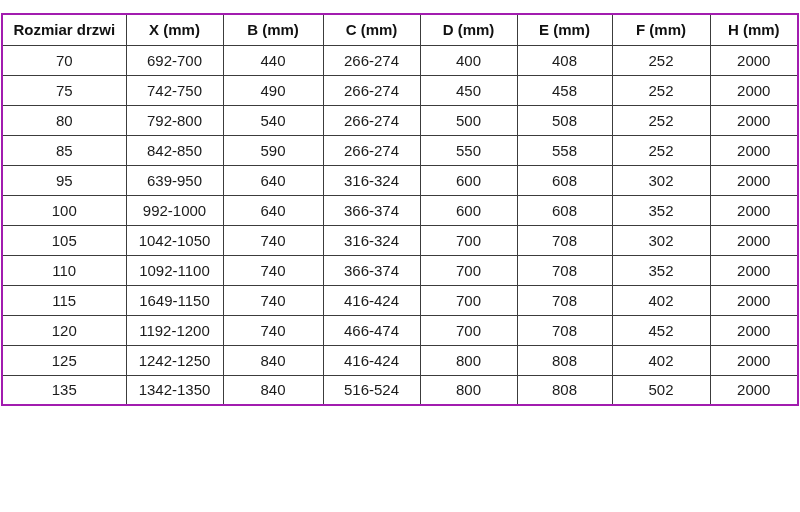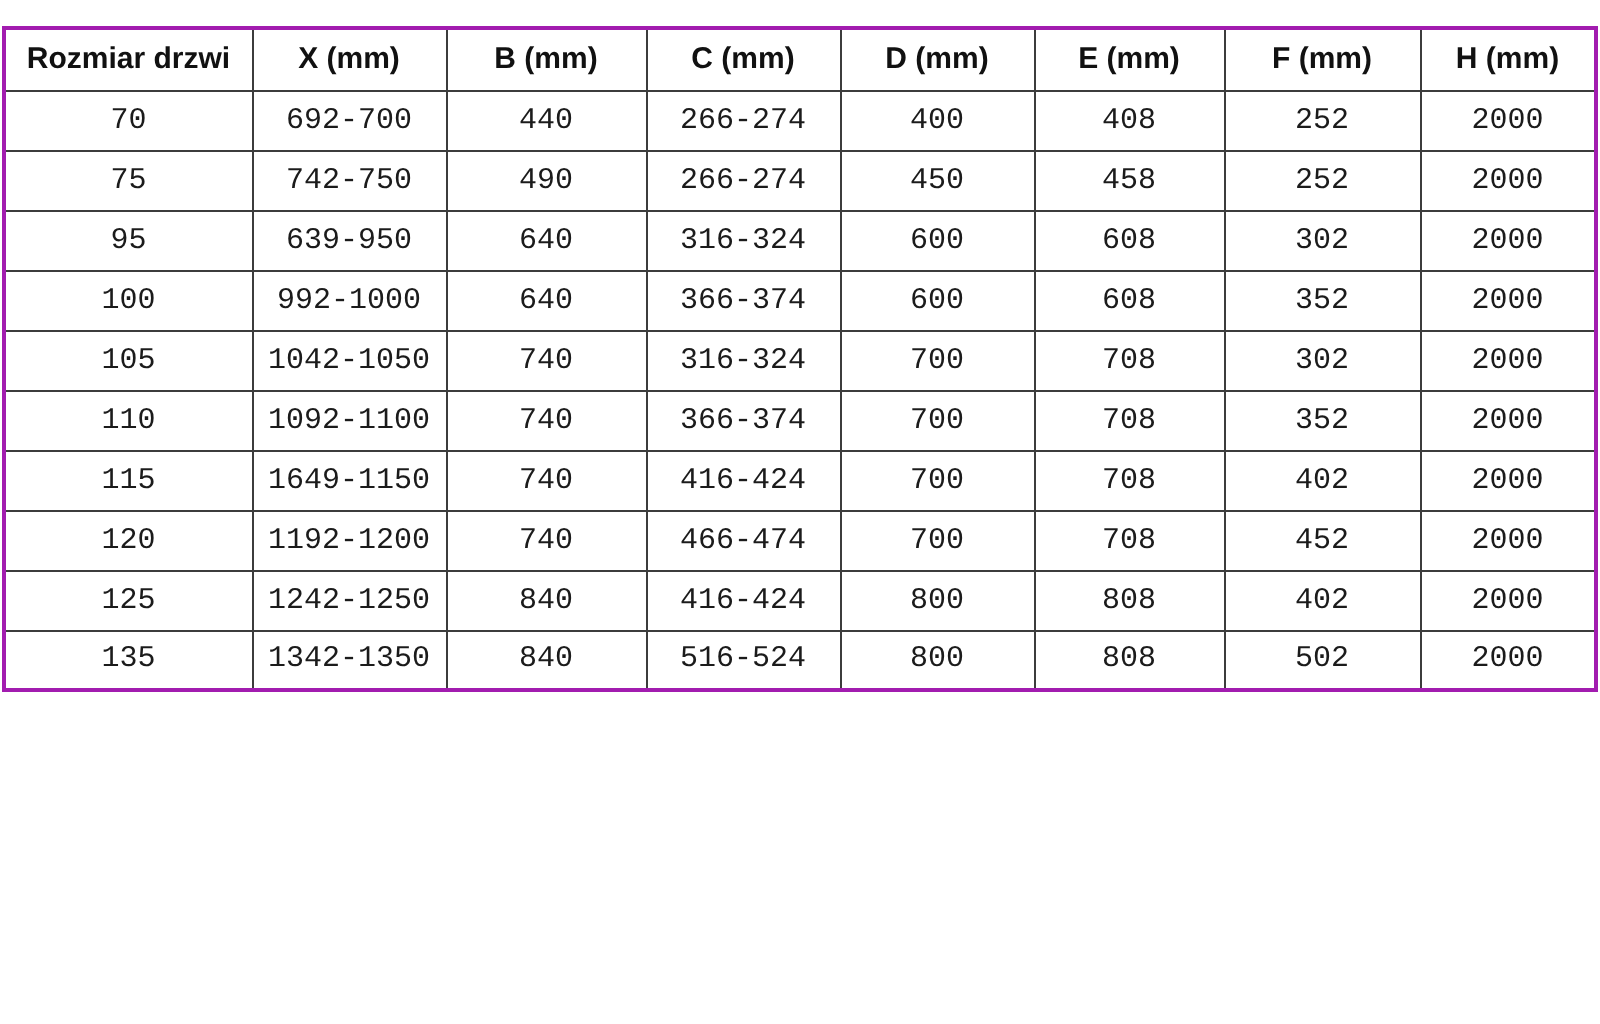--- a/index.html
+++ b/index.html
@@ -29,21 +29,21 @@
     border: 1px solid #3c3c3c;
     text-align: center;
     vertical-align: middle;
     padding: 0;
     font-size: 15px;
     line-height: 1;
     overflow: hidden;
     white-space: nowrap;
   }
   table.size-table thead tr { height: 31px; }
-  table.size-table tbody tr { height: 30px; font-family: Liberation Mono, monospace; }
+  table.size-table tbody tr { height: 30px; }
   table.size-table th {
     font-weight: bold;
     color: #111111;
   }
   col.c1 { width: 124px; }
   col.c2 { width: 97px; }
   col.c3 { width: 100px; }
   col.c4 { width: 97px; }
   col.c5 { width: 97px; }
   col.c6 { width: 95px; }
@@ -91,20 +91,40 @@
         <td>75</td>
         <td>742-750</td>
         <td>490</td>
         <td>266-274</td>
         <td>450</td>
         <td>458</td>
         <td>252</td>
         <td>2000</td>
       </tr>
       <tr>
+        <td>80</td>
+        <td>792-800</td>
+        <td>540</td>
+        <td>266-274</td>
+        <td>500</td>
+        <td>508</td>
+        <td>252</td>
+        <td>2000</td>
+      </tr>
+      <tr>
+        <td>85</td>
+        <td>842-850</td>
+        <td>590</td>
+        <td>266-274</td>
+        <td>550</td>
+        <td>558</td>
+        <td>252</td>
+        <td>2000</td>
+      </tr>
+      <tr>
         <td>95</td>
         <td>639-950</td>
         <td>640</td>
         <td>316-324</td>
         <td>600</td>
         <td>608</td>
         <td>302</td>
         <td>2000</td>
       </tr>
       <tr>

